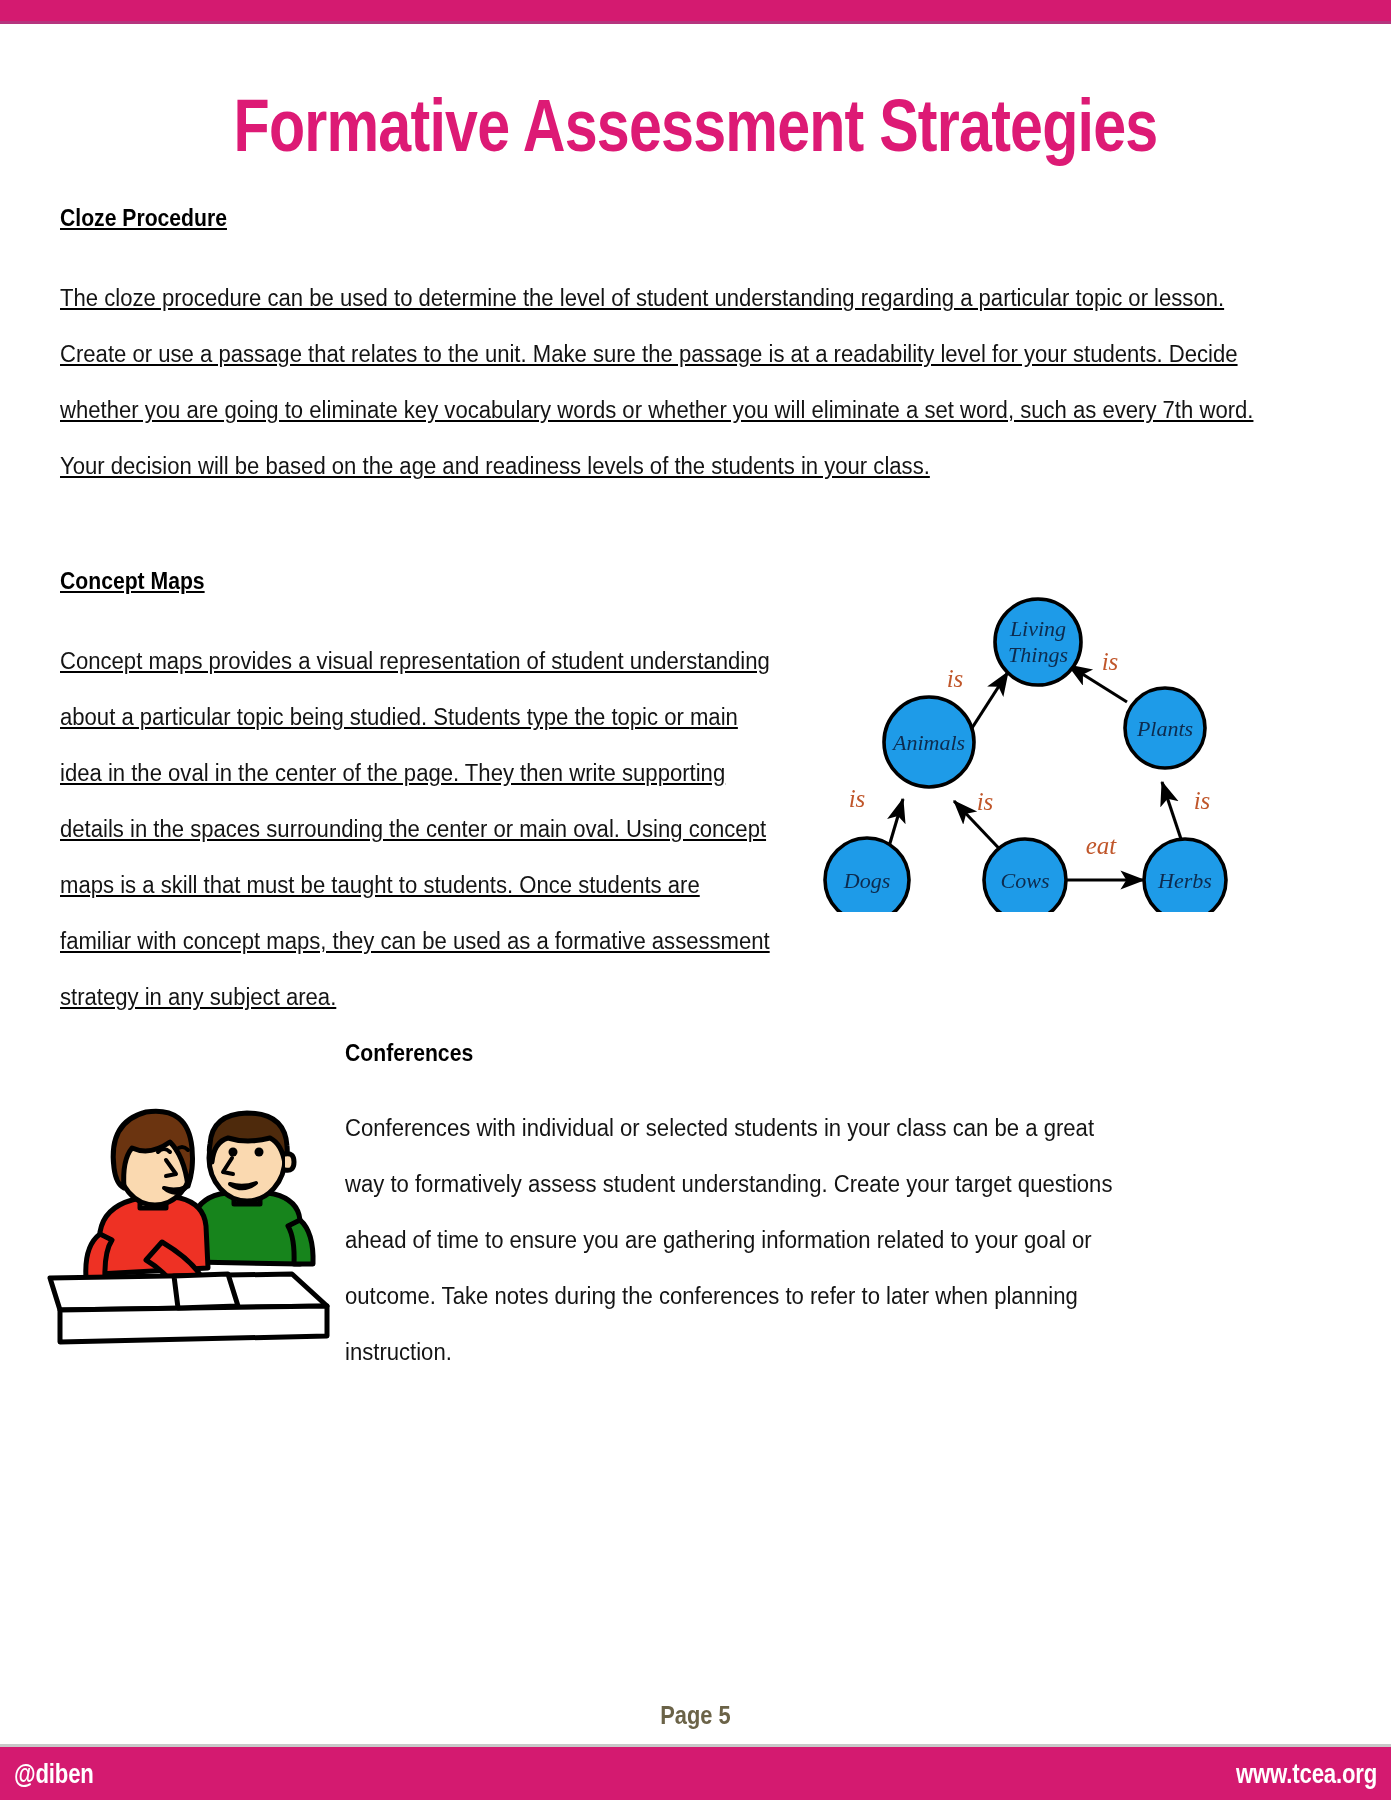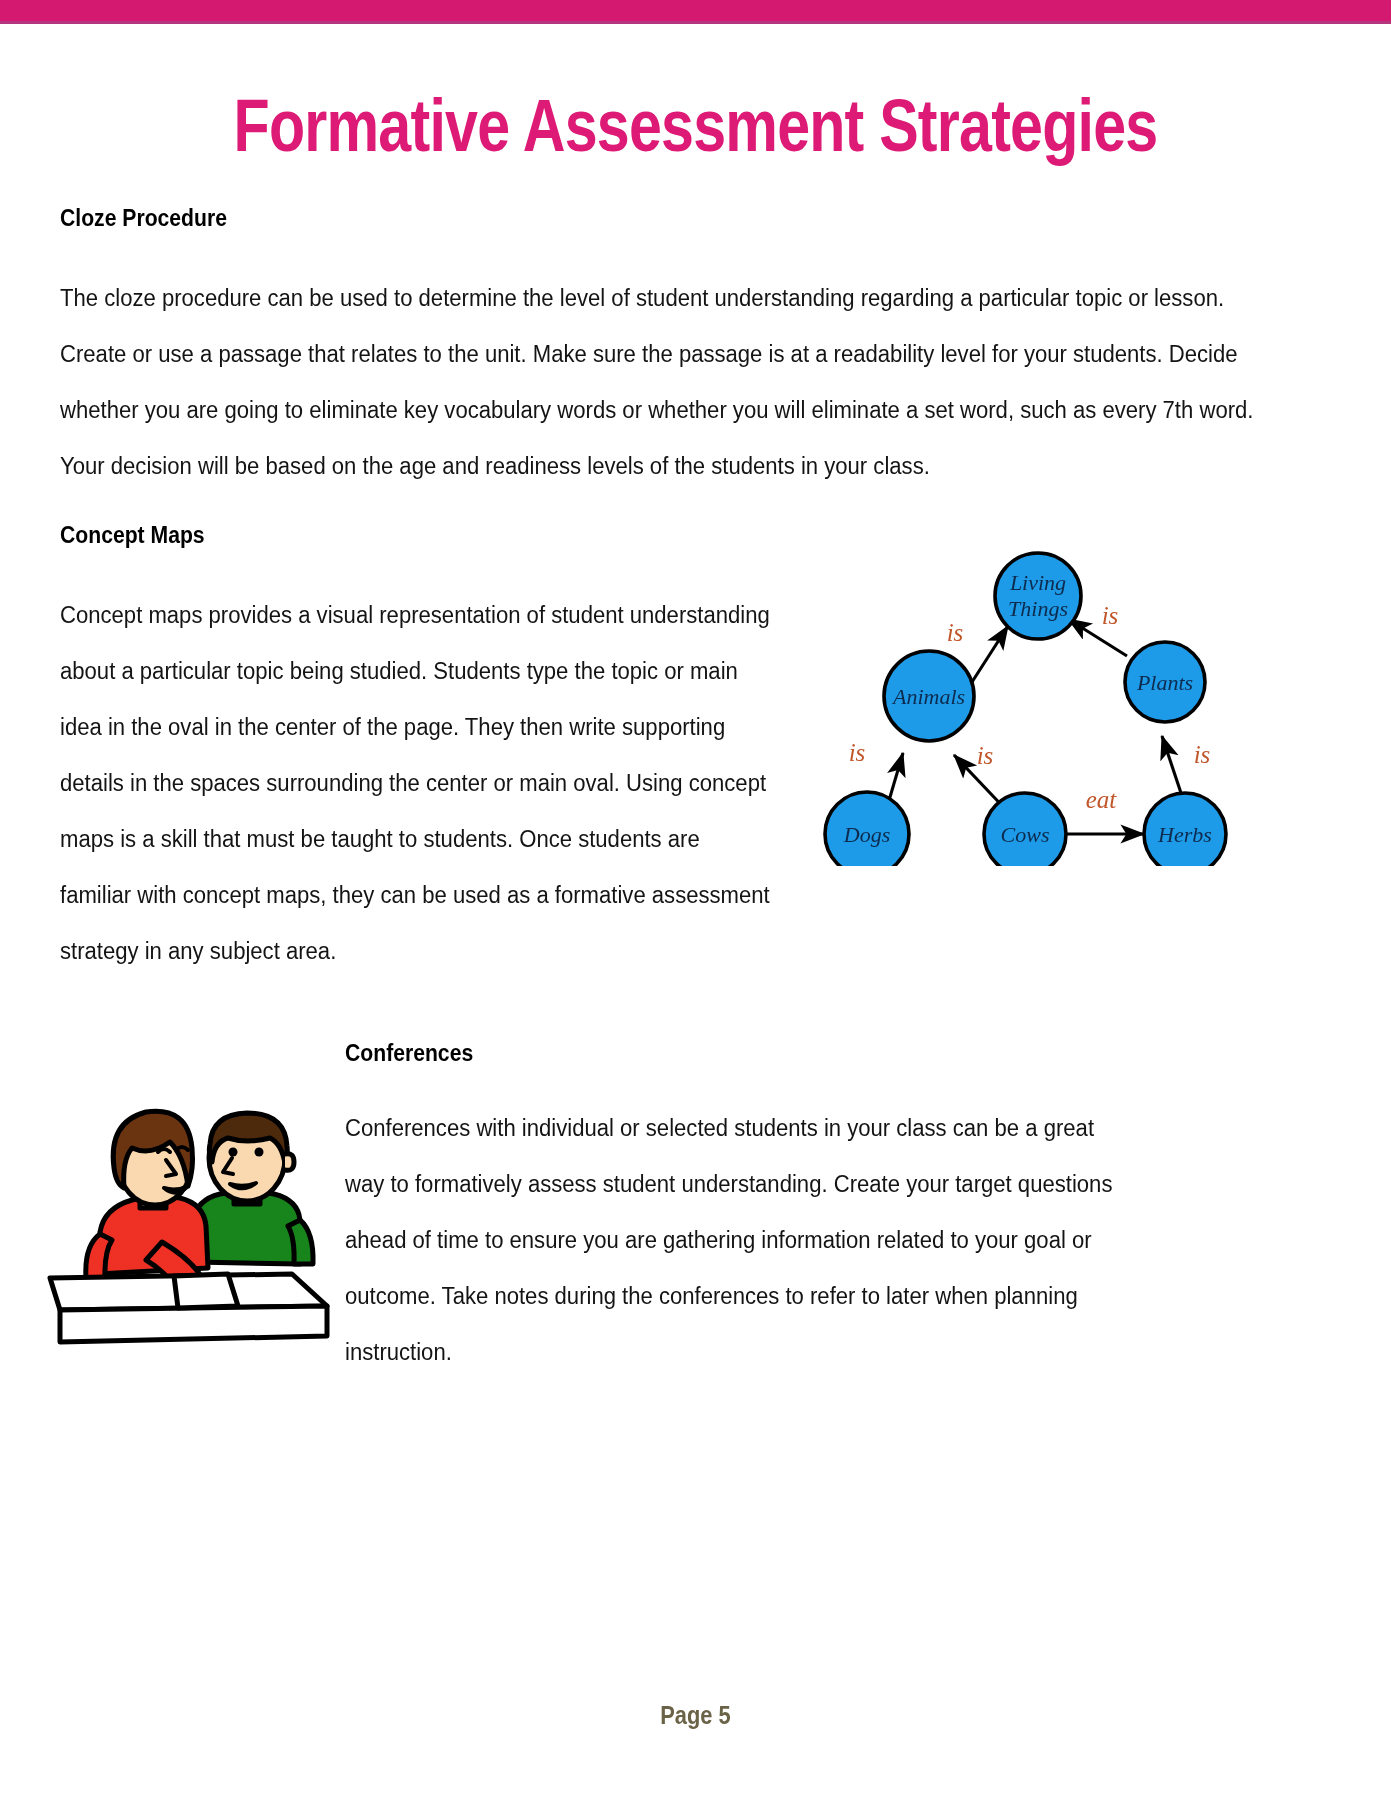--- a/index.html
+++ b/index.html
@@ -54,20 +54,21 @@
     transform: scaleX(0.80);
     transform-origin: center top;
     white-space: nowrap;
   }
 
   
   .content {
     position: absolute;
     left: 60px; top: 205px;
     width: 1271px;
+    text-decoration: underline;
   }
   h2.section-head {
     font-size: 23px;
     font-weight: bold;
     color: #000000;
     transform: scaleX(0.92);
     transform-origin: left center;
     margin-bottom: 0;
   }
   p.body {
@@ -75,21 +76,21 @@
     line-height: 56px;
     color: #141414;
     transform: scaleX(0.94);
     transform-origin: left top;
     text-align: left;
   }
   .sp-1 { height: 38px; }
   .sp-2 { height: 28px; }
 
   
-  .cm-block { position: relative; }
+  .cm-block { position: relative; margin-top: 46px; }
   .cm-text { width: 760px; }
 
   
   .concept-map {
     position: absolute;
     left: 745px; top: 24px;
     width: 430px; height: 320px;
   }
   .concept-map svg { display: block; }
 
@@ -272,14 +273,18 @@
         <path d="M8 186 L250 182 L285 214 L18 218 Z" fill="#ffffff"></path>
         <path d="M18 218 L285 214 L285 244 L18 250 Z" fill="#ffffff"></path>
 
         <path d="M132 184 L186 182 L196 214 L136 216 Z" fill="#ffffff"></path>
       </g>
     </svg>
   </div>
 
   <div class="page-num">Page 5</div>
 
+  <div class="bar-bottom">
+    <span class="foot-left">@diben</span>
+    <span class="foot-right">www.tcea.org</span>
+  </div>
 
 </div>
 
 </body></html>

